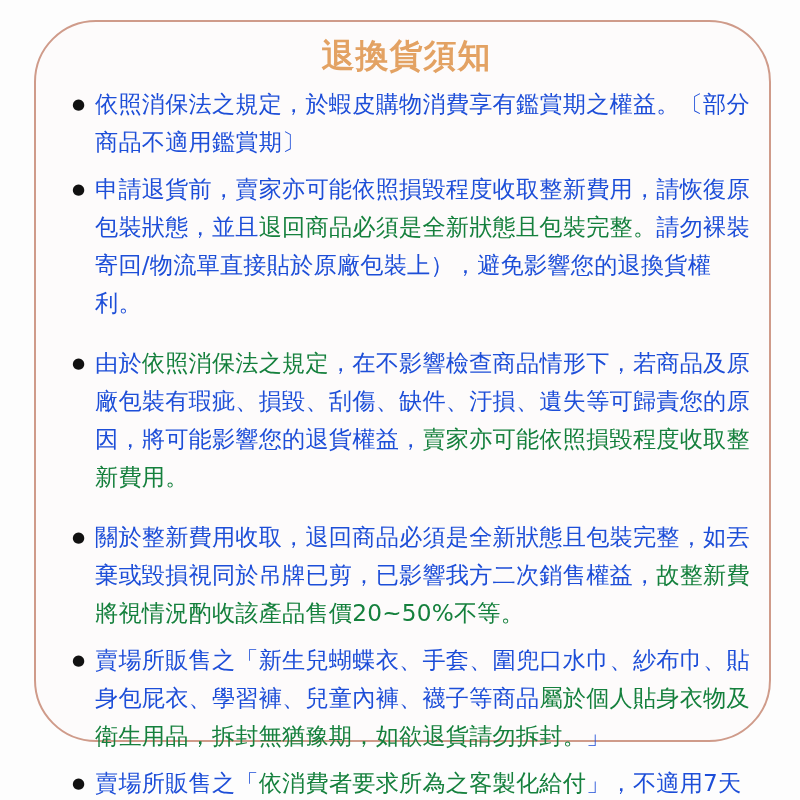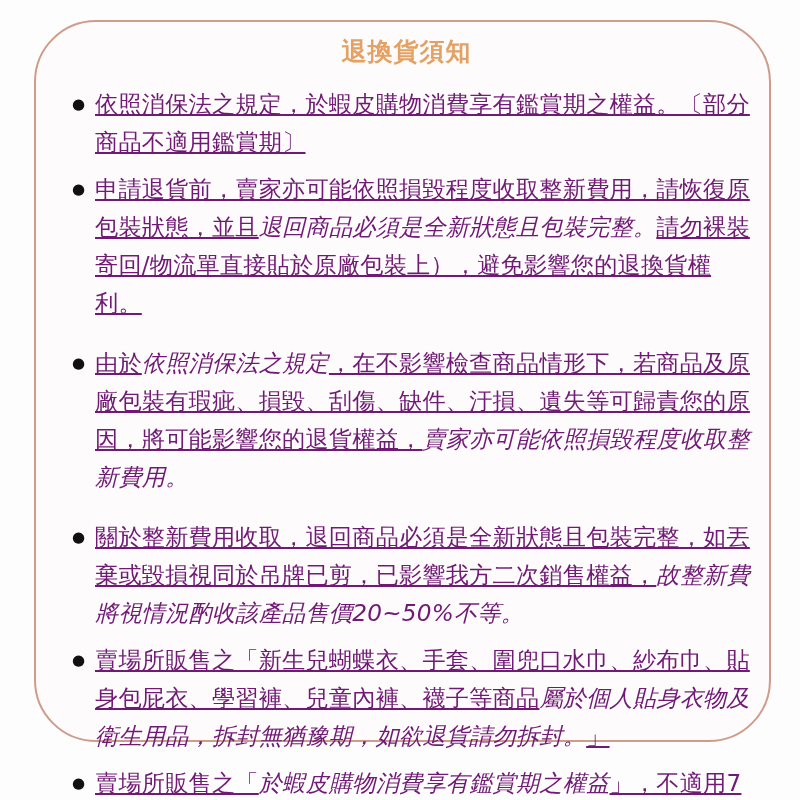--- a/index.html
+++ b/index.html
@@ -39,21 +39,21 @@
     height: 100%;
     padding: 0;
   }
   .title {
     position: absolute;
     left: 8px;
     right: 0;
     top: 17px;
     text-align: center;
     color: #e3a263;
-    font-size: 25px;
+    font-size: 33px;
     font-weight: 700;
     letter-spacing: 1px;
     line-height: 1;
     font-family: "DejaVu Sans", "Liberation Sans", sans-serif;
   }
   .list {
     position: absolute;
     left: 0;
     top: 63px;
     width: 737px;
@@ -77,26 +77,24 @@
     line-height: 38px;
     color: #111111;
     padding-left: 6px;
   }
   .bullet-text {
     flex: 1 1 auto;
     text-align: left;
     word-break: break-all;
   }
   .red {
-    color: #701a75;
-    font-style: italic;
+    color: #15803d;
   }
   .blk {
-    color: #701a75;
-    text-decoration: underline;
+    color: #1d4ed8;
   }
   .gap-sm { height: 9px; }
   .gap-md { height: 22px; }
 </style>
 </head>
 <body>
 
 <div class="page">
   <div class="card">
     <div class="card-inner">
@@ -122,18 +120,18 @@
             <span class="bullet-text"><span class="blk">關於整新費用收取，退回商品必須是全新狀態且包裝完整，如丟棄或毀損視同於吊牌已剪，已影響我方二次銷售權益，</span><span class="red">故整新費將視情況酌收該產品售價20~50%不等。</span></span>
           </div>
           <div class="gap-sm"></div>
           <div class="bullet-row">
             <span class="bullet-dot">●</span>
             <span class="bullet-text"><span class="blk">賣場所販售之「新生兒蝴蝶衣、手套、圍兜口水巾、紗布巾、貼身包屁衣、學習褲、兒童內褲、襪子等商品</span><span class="red">屬於個人貼身衣物及衛生用品，拆封無猶豫期，如欲退貨請勿拆封。</span><span class="blk">」</span></span>
           </div>
           <div class="gap-sm"></div>
           <div class="bullet-row">
             <span class="bullet-dot">●</span>
-            <span class="bullet-text"><span class="blk">賣場所販售之「</span><span class="red">於蝦皮購物消費享有鑑賞期之權益</span><span class="blk">」，不適用7天鑑賞期法規，請悉知。</span></span>
+            <span class="bullet-text"><span class="blk">賣場所販售之「</span><span class="red">依消費者要求所為之客製化給付</span><span class="blk">」，不適用7天鑑賞期法規，請悉知。</span></span>
           </div>
         </div>
     </div>
   </div>
 </div>
 
 </body></html>

